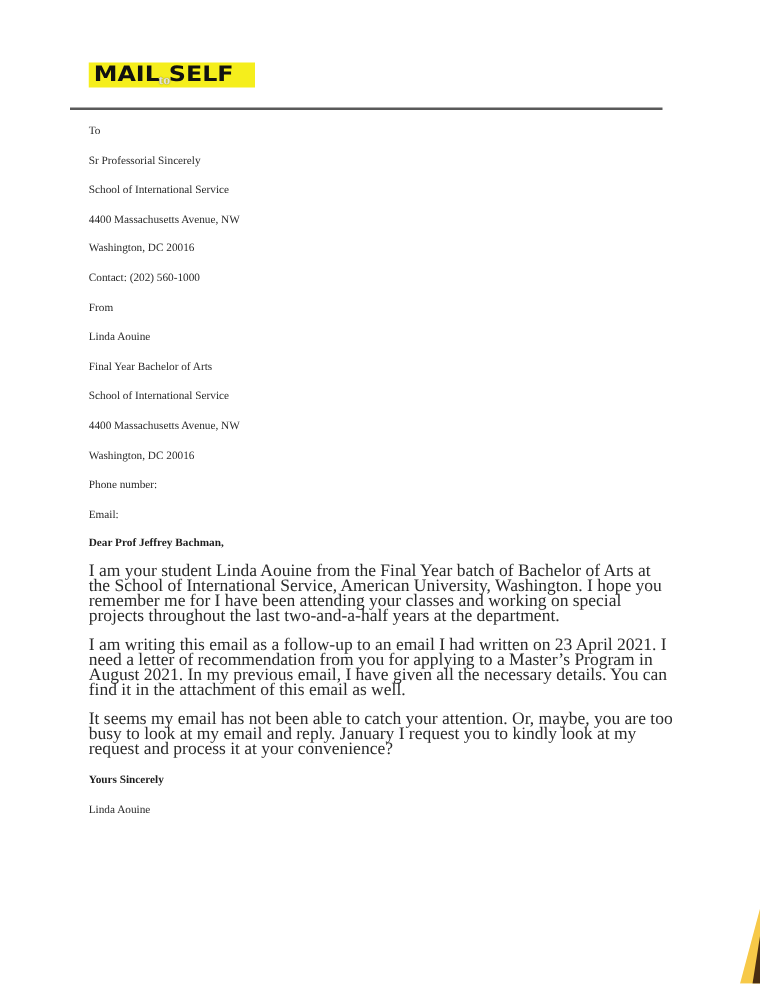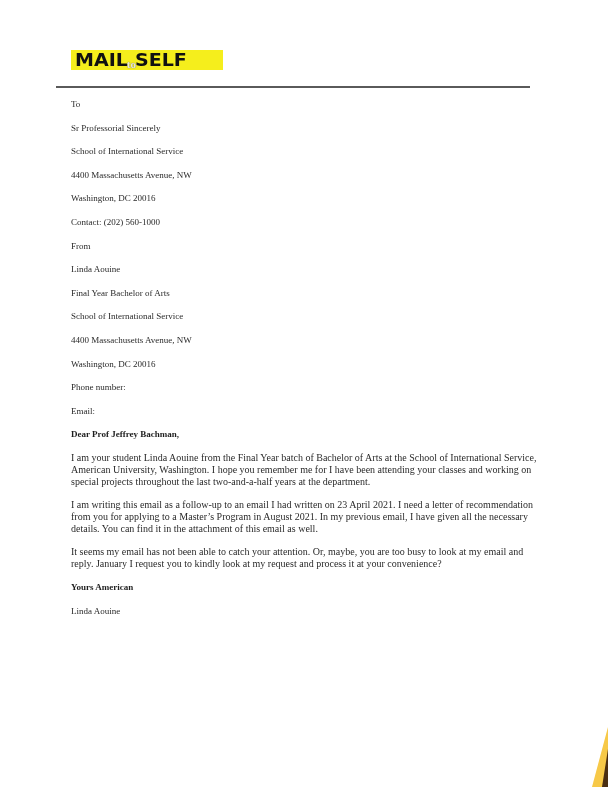--- a/index.html
+++ b/index.html
@@ -12,21 +12,21 @@
     height: 787px;
     position: relative;
     overflow: hidden;
     font-family: "Liberation Serif", "DejaVu Serif", serif;
     color: #2a2a2a;
   }
   .logo {
     position: absolute;
     left: 71px;
     top: 50px;
-    width: 152px;
+    width: 133px;
     height: 20px;
     background: #f5ee1c;
   }
   .logo-text {
     position: absolute;
     left: 4px;
     top: 1px;
     font-family: "DejaVu Sans", "Liberation Sans", sans-serif;
     font-weight: 900;
     font-size: 17px;
@@ -67,21 +67,21 @@
     line-height: 12px;
     white-space: nowrap;
   }
   .bold {
     font-weight: 700;
     color: #1e1e1e;
   }
   .para {
     line-height: 12px;
     margin: 0 0 11px 0;
-    font-size: 10px;
+    font-size: 14px;
     width: 470px;
   }
   .corner-deco {
     position: absolute;
     right: 0;
     bottom: 0;
     width: 30px;
     height: 60px;
   }
 </style>
@@ -110,20 +110,20 @@
   <div class="line">Washington, DC 20016</div>
   <div class="line">Phone number:</div>
   <div class="line">Email:</div>
 
   <div class="line bold">Dear Prof Jeffrey Bachman,</div>
 
   <p class="para">I am your student Linda Aouine from the Final Year batch of Bachelor of Arts at the School of International Service, American University, Washington. I hope you remember me for I have been attending your classes and working on special projects throughout the last two-and-a-half years at the department.</p>
   <p class="para">I am writing this email as a follow-up to an email I had written on 23 April 2021. I need a letter of recommendation from you for applying to a Master’s Program in August 2021. In my previous email, I have given all the necessary details. You can find it in the attachment of this email as well.</p>
   <p class="para">It seems my email has not been able to catch your attention. Or, maybe, you are too busy to look at my email and reply. January I request you to kindly look at my request and process it at your convenience?</p>
 
-  <div class="line bold">Yours American</div>
+  <div class="line bold">Yours Sincerely</div>
   <div class="line">Linda Aouine</div>
 </div>
 
 <svg class="corner-deco" viewBox="0 0 30 60" preserveAspectRatio="none">
   <polygon points="30,0 30,60 14,60" fill="#f7c948"></polygon>
   <polygon points="30,22 30,60 24,60" fill="#4a2e12"></polygon>
 </svg>
 
 </body></html>

